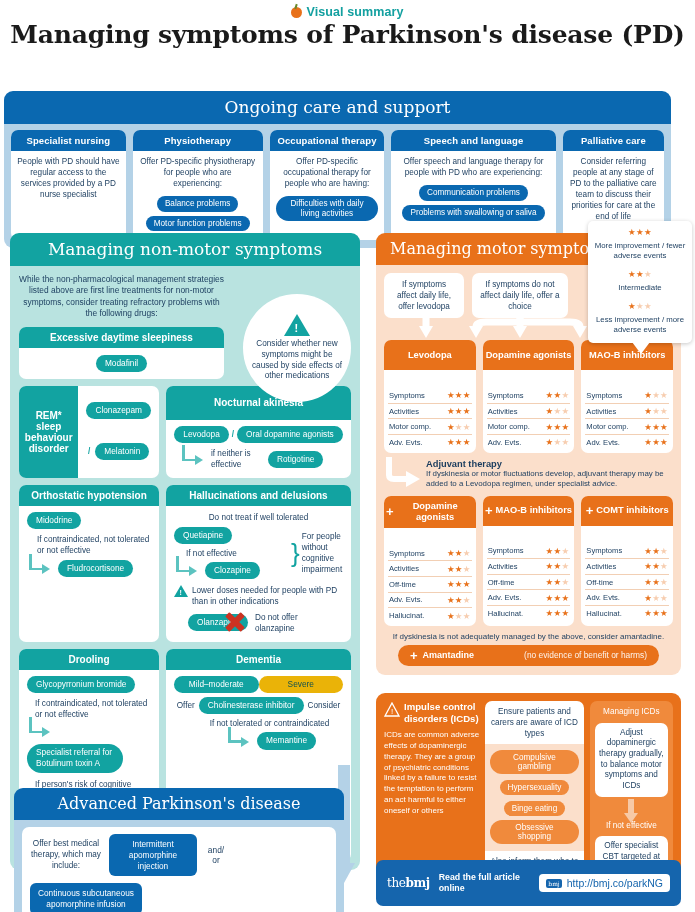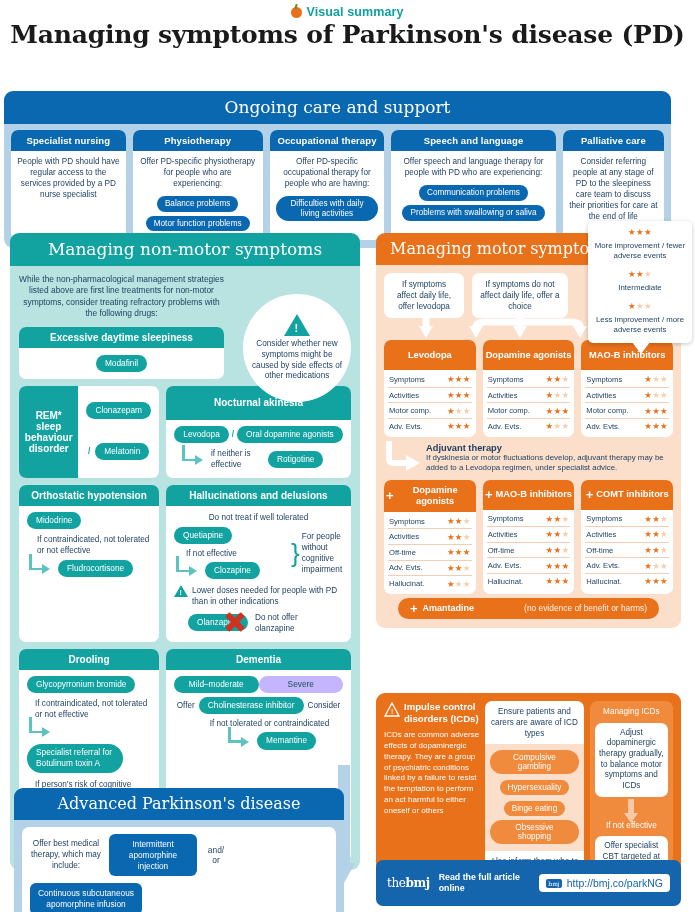--- a/index.html
+++ b/index.html
@@ -47,21 +47,21 @@
   .warn-circle { position:absolute; right:9px; top:28px; width:108px; height:108px; border-radius:50%; background:#fff; display:flex; flex-direction:column; align-items:center; justify-content:center; text-align:center; font-size:8.2px; line-height:1.3; padding:5px; }
   .tri { width:0;height:0;border-left:13px solid transparent;border-right:13px solid transparent;border-bottom:22px solid #12a3a1;position:relative;margin-bottom:3px; }
   .tri:after { content:"!"; position:absolute; left:-2.5px; top:7px; color:#fff; font-size:11px; font-weight:700; }
   .tri-sm { width:0;height:0;border-left:7px solid transparent;border-right:7px solid transparent;border-bottom:12px solid #12a3a1;position:relative;flex:0 0 auto; }
   .tri-sm:after { content:"!"; position:absolute; left:-1.5px; top:3.5px; color:#fff; font-size:7px; font-weight:700; }
 
   .nm-card { background:#fff; border-radius:7px; overflow:hidden; margin-top:7px; }
   .nm-head { background:#12a3a1; color:#fff; font-weight:700; font-size:10px; text-align:center; padding:5px 4px; }
   .nm-body { padding:6px 8px 8px; font-size:8.2px; line-height:1.35; }
   .tpill { background:#12a3a1; color:#fff; border-radius:20px; padding:3px 9px; font-size:8.3px; display:inline-block; }
-  .tpill.light { background:#c4b5fd; color:#12514f; }
+  .tpill.light { background:#eab308; color:#12514f; }
   .row { display:flex; align-items:center; gap:5px; flex-wrap:wrap; }
   .center { justify-content:center; }
   .arrow-el { width:26px; height:16px; position:relative; flex:0 0 auto; }
   .arrow-el:before { content:""; position:absolute; left:2px; top:-6px; width:2.5px; height:16px; background:#5cc3c0; }
   .arrow-el:after { content:""; position:absolute; left:2px; top:7.5px; width:14px; height:2.5px; background:#5cc3c0; }
   .arrow-head { position:absolute; left:15px; top:4px; width:0;height:0;border-top:5px solid transparent;border-bottom:5px solid transparent;border-left:8px solid #5cc3c0; }
 
   .grid2 { display:flex; gap:7px; }
   .col { display:flex; flex-direction:row; }
 
@@ -78,21 +78,21 @@
   #bigarrow .head { position:absolute; left:0; top:98px; width:0;height:0;border-left:11px solid transparent;border-right:11px solid transparent;border-top:20px solid #b4d2e7; }
 
   
   #motor { position:absolute; left:376px; top:228px; width:305px; }
   #motor .panel-head { font-size:16px; }
   #motor .panel-body { padding:8px 8px 9px; position:relative; }
   .wcard { background:#fff; border-radius:7px; padding:6px 7px; font-size:8.2px; line-height:1.35; text-align:center; }
 
   .drug-card { background:#fff; border-radius:7px; overflow:hidden; width:93px; }
   .drug-head { background:#e8711a; color:#fff; font-weight:700; font-size:9.3px; text-align:center; padding:5px 2px; line-height:1.2; min-height:30px; display:flex; align-items:center; justify-content:center; gap:3px; }
-  .drug-rows { padding:2px 4px 3px; }
+  .drug-rows { padding:18px 4px 3px; }
   .drow { display:flex; align-items:center; justify-content:space-between; font-size:7.6px; padding:2.3px 1px; border-bottom:1px solid #f2cfb4; }
   .drow:last-child { border-bottom:none; }
   .stars { letter-spacing:.3px; font-size:8.5px; color:#e8711a; }
   .stars .off { color:#f7cdaf; }
   .plus { font-size:13px; font-weight:700; line-height:1; }
 
   .adj-title { font-size:9.3px; font-weight:700; }
   .adj-text { font-size:7.9px; line-height:1.33; }
 
   .amant { background:#e8711a; color:#fff; border-radius:20px; padding:4px 12px; font-size:9px; display:inline-flex; align-items:center; gap:5px; }
@@ -175,21 +175,21 @@
         <div class="care-body">
           <p>Offer speech and language therapy for people with PD who are experiencing:</p>
           <span class="pill">Communication problems</span>
           <span class="pill">Problems with swallowing or saliva</span>
         </div>
       </div>
 
       <div class="care-card w5">
         <div class="care-head">Palliative care</div>
         <div class="care-body">
-            <p>Consider referring people at any stage of PD to the sleepiness care team to discuss their priorities for care at the end of life</p>
+            <p>Consider referring people at any stage of PD to the palliative care team to discuss their priorities for care at the end of life</p>
           </div>
       </div>
 
     </div>
   </div>
 
   <div class="panel teal" id="nonmotor">
     <div class="panel-head">Managing non-motor symptoms</div>
     <div class="panel-body">
 
@@ -536,20 +536,21 @@
                 <span class="stars"><span class="on">★</span><span class="off">★</span><span class="off">★</span></span>
               </div>
             <div class="drow">
                 <span>Hallucinat.</span>
                 <span class="stars"><span class="on">★</span><span class="on">★</span><span class="on">★</span></span>
               </div>
           </div>
         </div>
       </div>
 
+      <div style="text-align:center;font-size:8px;margin-top:6px;">If dyskinesia is not adequately managed by the above, consider amantadine.</div>
       <div style="text-align:center;margin-top:4px;">
         <span class="amant">
           <span class="plus">+</span>
           <b>Amantadine</b>
           <span class="sub">(no evidence of benefit or harms)</span>
         </span>
       </div>
 
     </div>
   </div>

